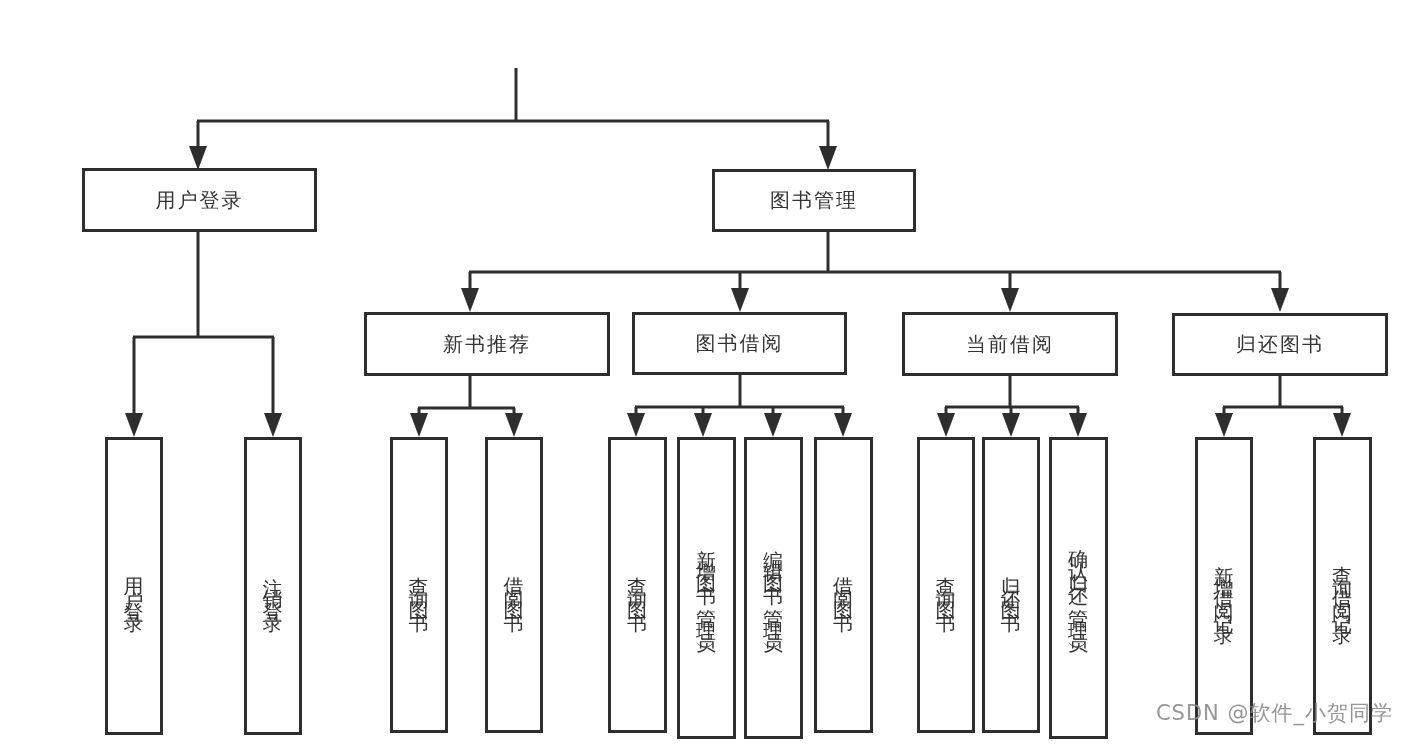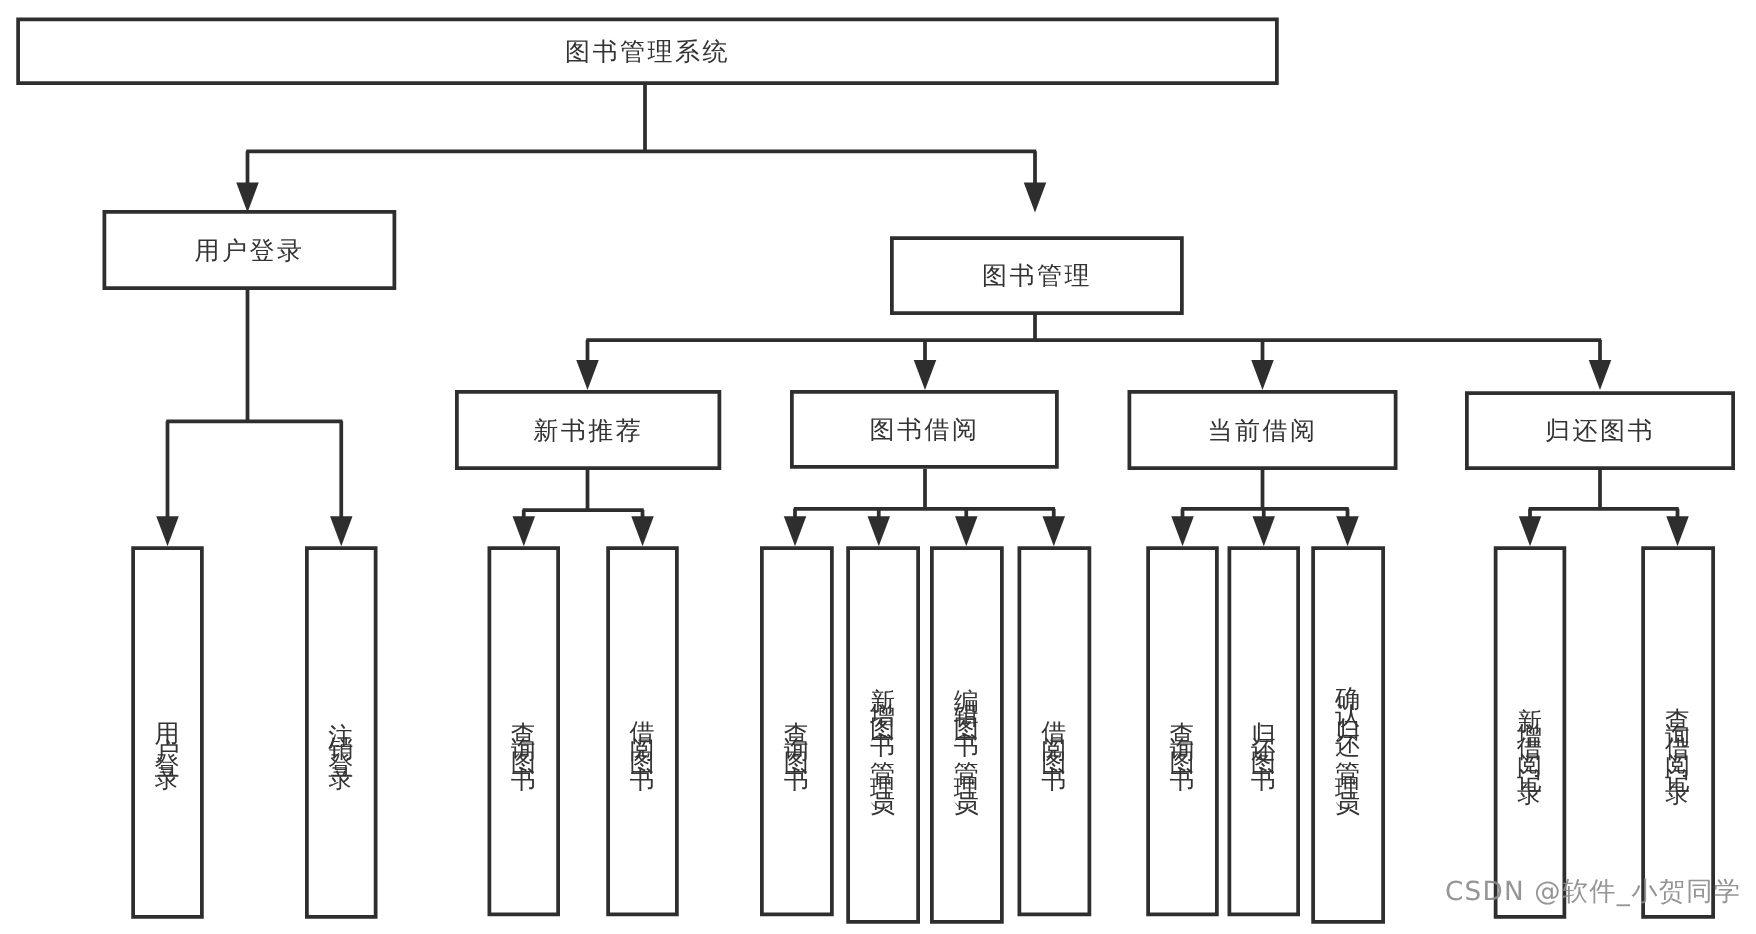--- a/index.html
+++ b/index.html
@@ -96,32 +96,29 @@
     <g>
       <line x1="1280" y1="376" x2="1280" y2="407"></line>
       <line x1="1223" y1="407" x2="1343" y2="407"></line>
       <line x1="1224" y1="407" x2="1224" y2="416"></line>
       <polygon points="1215,413 1233,413 1224,437" stroke="none"></polygon>
       <line x1="1342" y1="407" x2="1342" y2="416"></line>
       <polygon points="1333,413 1351,413 1342,437" stroke="none"></polygon>
     </g>
   </svg>
 
-  <div class="box bh" style="left:13px;top:14px;width:1010px;height:54px;">
-    <span>图书管理系统</span>
-  </div>
 
   <div class="box bh" style="left:82px;top:168px;width:235px;height:64px;">
     <span>用户登录</span>
   </div>
-  <div class="box bh" style="left:712px;top:169px;width:235px;height:63px;margin-top:20px;">
+  <div class="box bh" style="left:712px;top:169px;width:204px;height:63px;">
     <span>图书管理</span>
   </div>
 
-  <div class="box bh" style="left:364px;top:312px;width:213px;height:64px;">
+  <div class="box bh" style="left:364px;top:312px;width:246px;height:64px;">
     <span>新书推荐</span>
   </div>
   <div class="box bh" style="left:632px;top:312px;width:215px;height:63px;">
     <span>图书借阅</span>
   </div>
   <div class="box bh" style="left:902px;top:312px;width:216px;height:64px;font-family:Liberation Mono, monospace;">
     <span>当前借阅</span>
   </div>
   <div class="box bh" style="left:1172px;top:313px;width:216px;height:63px;">
     <span>归还图书</span>

